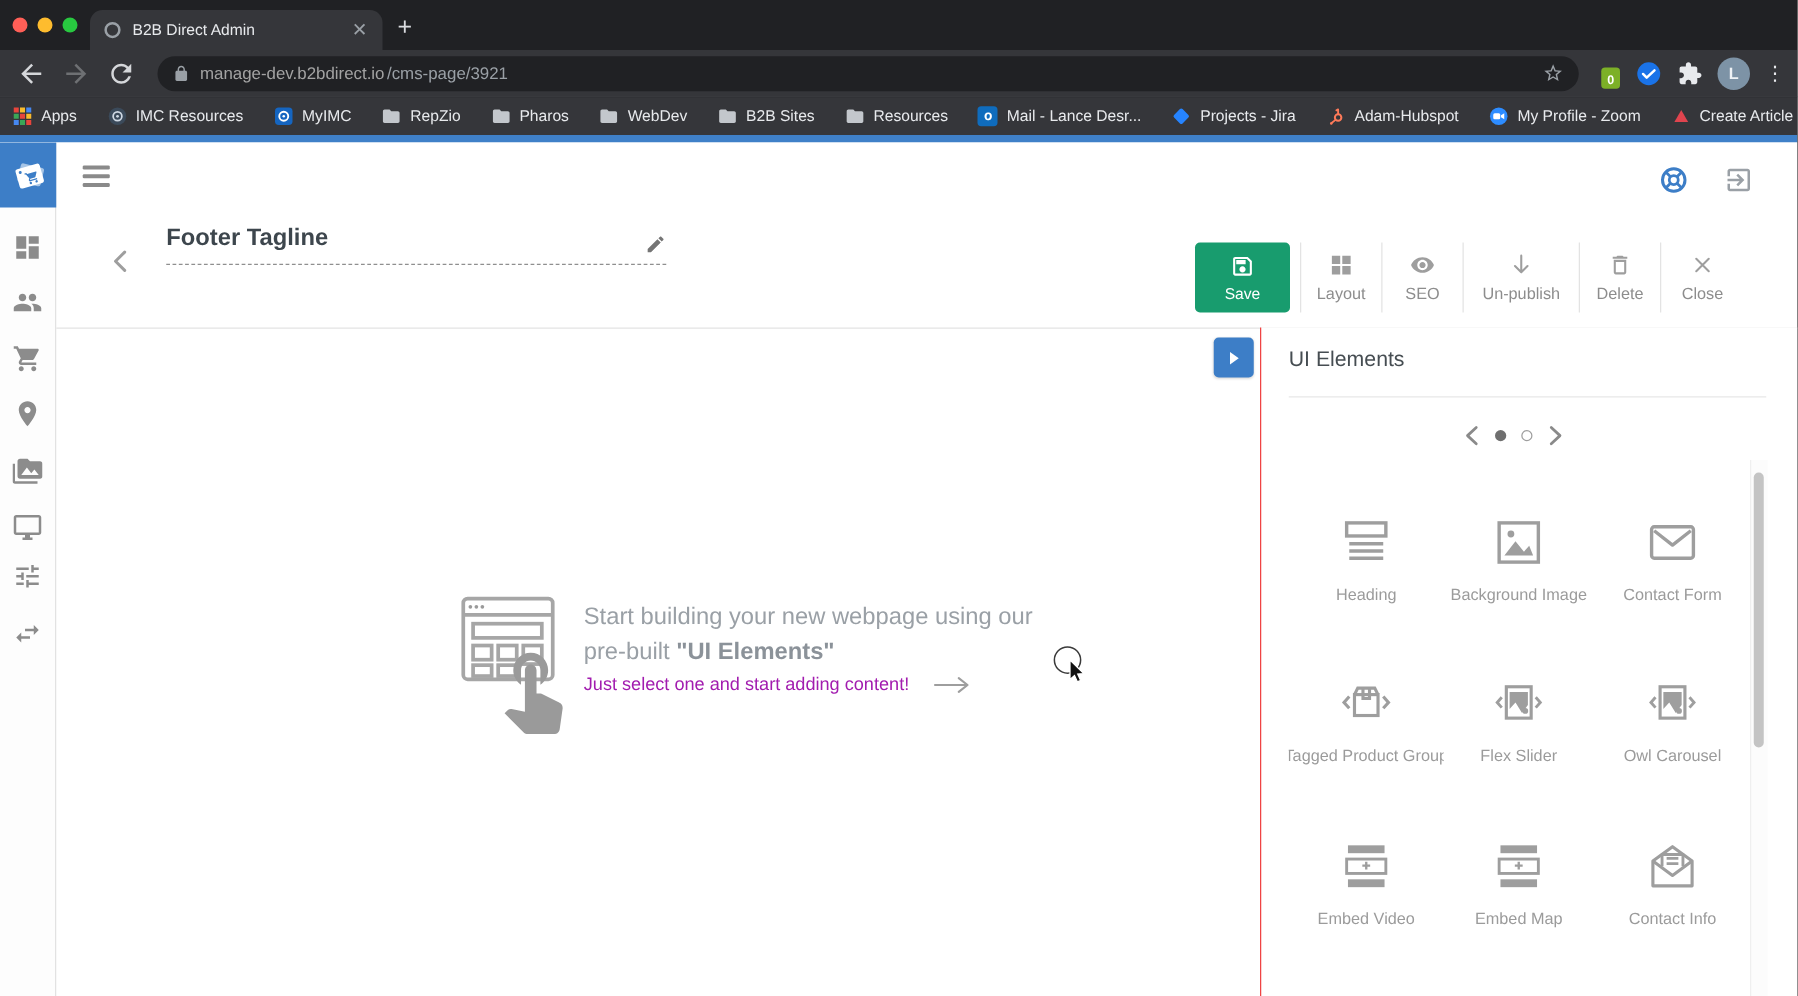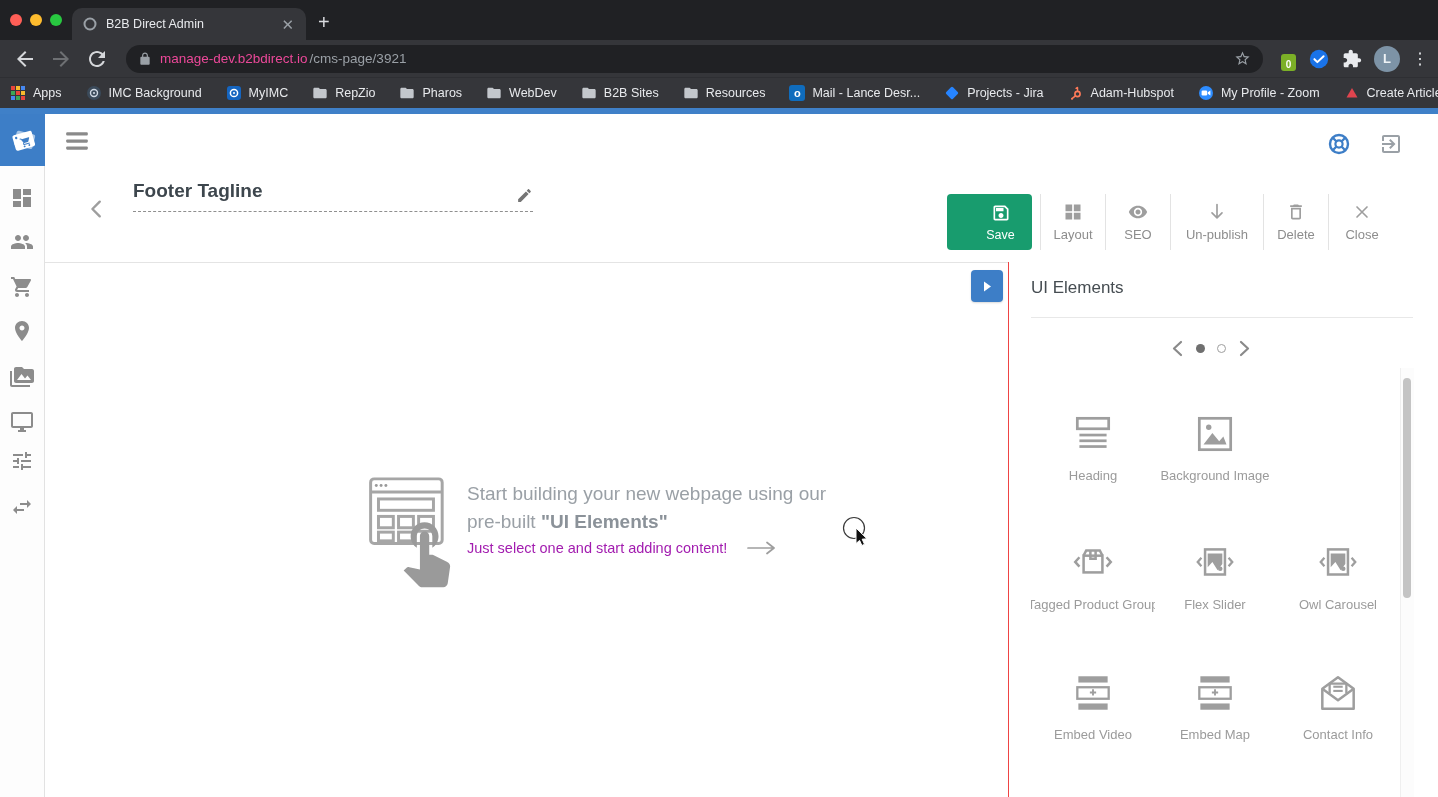--- a/index.html
+++ b/index.html
@@ -17,21 +17,21 @@
   .tab-title{color:#e8eaed;font-size:12.5px;flex:1;margin-left:8px;white-space:nowrap;overflow:hidden;}
   .tab-close{color:#9aa0a6;font-size:15px;line-height:1;padding:2px;cursor:default;}
   .newtab{position:absolute;left:318px;top:12px;color:#dadce0;font-size:20px;line-height:1;}
 
   .navbar{position:absolute;left:0;top:40px;width:100%;height:37px;background:#35363a;
     display:flex;align-items:center;padding:0 10px;box-sizing:border-box;gap:6px;}
   .navic{width:24px;height:24px;padding:3px;color:#d5d7da;}
   .navic.dim{color:#6e7073;}
   .addressbar{flex:1;height:28px;background:#202124;border-radius:14px;display:flex;
     align-items:center;padding:0 12px;margin:0 8px;color:#e8eaed;font-size:13.5px;gap:8px;}
-  .url-host{color:#ec4899;}
+  .url-host{color:#a3a3a3;}
   .url-path{color:#9aa0a6;}
   .addr-spacer{flex:1}
   .extbar{display:flex;align-items:center;gap:12px;margin-left:4px;}
   .badge0{width:15px;height:17px;background:#7cb027;border-radius:3px;color:#fff;font-size:10px;
     font-weight:bold;display:flex;align-items:flex-end;justify-content:center;padding-bottom:1px;box-sizing:border-box;margin-top:8px;}
   .avatar{width:26px;height:26px;border-radius:50%;background:#7d93a6;color:#eef2f5;font-size:13px;
     display:flex;align-items:center;justify-content:center;font-weight:bold;}
   .kebab{color:#e8eaed;font-size:16px;letter-spacing:0;}
 
   .bookmarks{position:absolute;left:0;top:77px;width:100%;height:31px;background:#35363a;
@@ -61,21 +61,21 @@
   .back-btn{position:absolute;left:86px;top:84px;width:22px;height:22px;color:#9e9e9e;}
   .pg-title{position:absolute;left:133px;top:66px;width:400px;font-size:19px;font-weight:bold;color:#3d464d;
     border-bottom:1px dashed #8f8f8f;padding-bottom:9px;}
   .pg-edit{position:absolute;left:516px;top:73px;width:17px;height:17px;color:#757575;}
   .pg-sub{position:absolute;left:133px;top:100px;font-size:13.5px;color:#9e9e9e;}
 
   .toolbar{position:absolute;right:43px;top:80px;height:56px;display:flex;align-items:stretch;}
   .tbtn{display:flex;flex-direction:column;align-items:center;justify-content:center;gap:5px;
     font-size:13px;color:#8d8d8d;}
   .tbtn .tic{width:20px;height:20px;color:#9e9e9e;}
-  .tbtn.save{width:63px;background:#189c6e;border-radius:4px;color:#fff;margin-right:8px;font-size:12.5px;padding-left:22px;}
+  .tbtn.save{width:76px;background:#189c6e;border-radius:4px;color:#fff;margin-right:8px;font-size:12.5px;}
   .tbtn.save .tic{color:#fff;}
   .tbtn.gray{border-left:1px solid #e3e3e3;}
   .tbtn.w64{width:64px}.tbtn.w90{width:92px}.tbtn.w66{width:66px}
 
   .hdivider{position:absolute;left:45px;top:148px;width:1393px;height:1px;background:#e4e4e4;}
 
   
   .illus{position:absolute;left:368px;top:358px;width:96px;height:122px;color:#9c9c9c;}
   .headline{position:absolute;left:467px;top:366px;font-size:19px;color:#9aa0a6;line-height:28px;}
   .headline b{color:#8b9299;}
@@ -172,21 +172,21 @@
           <rect x="11" y="11" width="4" height="4" fill="#e8453c"></rect>
         </svg>
       <span>Apps</span>
     </div>
     <div class="bm">
       <svg class="bm-ic" viewBox="0 0 16 16">
           <circle cx="8" cy="8" r="7" fill="#3b4a5a"></circle>
           <circle cx="8" cy="8" r="3.5" fill="none" stroke="#cfd8e3" stroke-width="1.4"></circle>
           <circle cx="8" cy="8" r="1.1" fill="#cfd8e3"></circle>
         </svg>
-      <span>IMC Background</span>
+      <span>IMC Resources</span>
     </div>
     <div class="bm">
       <svg class="bm-ic" viewBox="0 0 16 16">
           <rect x="1" y="1" width="14" height="14" rx="3" fill="#1565c0"></rect>
           <circle cx="8" cy="8" r="3.6" fill="none" stroke="#fff" stroke-width="1.5"></circle>
           <circle cx="8" cy="8" r="1" fill="#fff"></circle>
         </svg>
       <span>MyIMC</span>
     </div>
     <div class="bm">
@@ -427,20 +427,27 @@
         <span class="plabel">Heading</span>
       </div>
       <div class="tile r1 c2">
         <svg class="pic" viewBox="0 0 44 44">
             <rect x="7" y="7" width="30" height="30" fill="none" stroke="currentColor" stroke-width="2.6"></rect>
             <circle cx="16" cy="15.5" r="2.6" fill="currentColor"></circle>
             <path d="M11 32l8.5-11 6.5 8 4-4.5 3 7.5z" fill="currentColor"></path>
           </svg>
         <span class="plabel">Background Image</span>
       </div>
+      <div class="tile r1 c3">
+        <svg class="pic" viewBox="0 0 44 44">
+            <rect x="6" y="10" width="32" height="24" rx="2" fill="none" stroke="currentColor" stroke-width="2.6"></rect>
+            <path d="M8 13l14 11 14-11" fill="none" stroke="currentColor" stroke-width="2.6" stroke-linejoin="round"></path>
+          </svg>
+        <span class="plabel">Contact Form</span>
+      </div>
 
       <div class="tile r2 c1">
         <svg class="pic" viewBox="0 0 44 44">
             <g stroke="currentColor" fill="none" stroke-width="2.4">
               <path d="M6 18l-4 4.5L6 27" transform="translate(3,-1.5)"></path>
               <path d="M38 18l4 4.5L38 27" transform="translate(-3,-1.5)"></path>
               <rect x="13" y="15" width="18" height="16"></rect>
               <path d="M13 15l2.5-5h13l2.5 5"></path>
               <path d="M19.5 10v8h5v-8"></path>
             </g>

